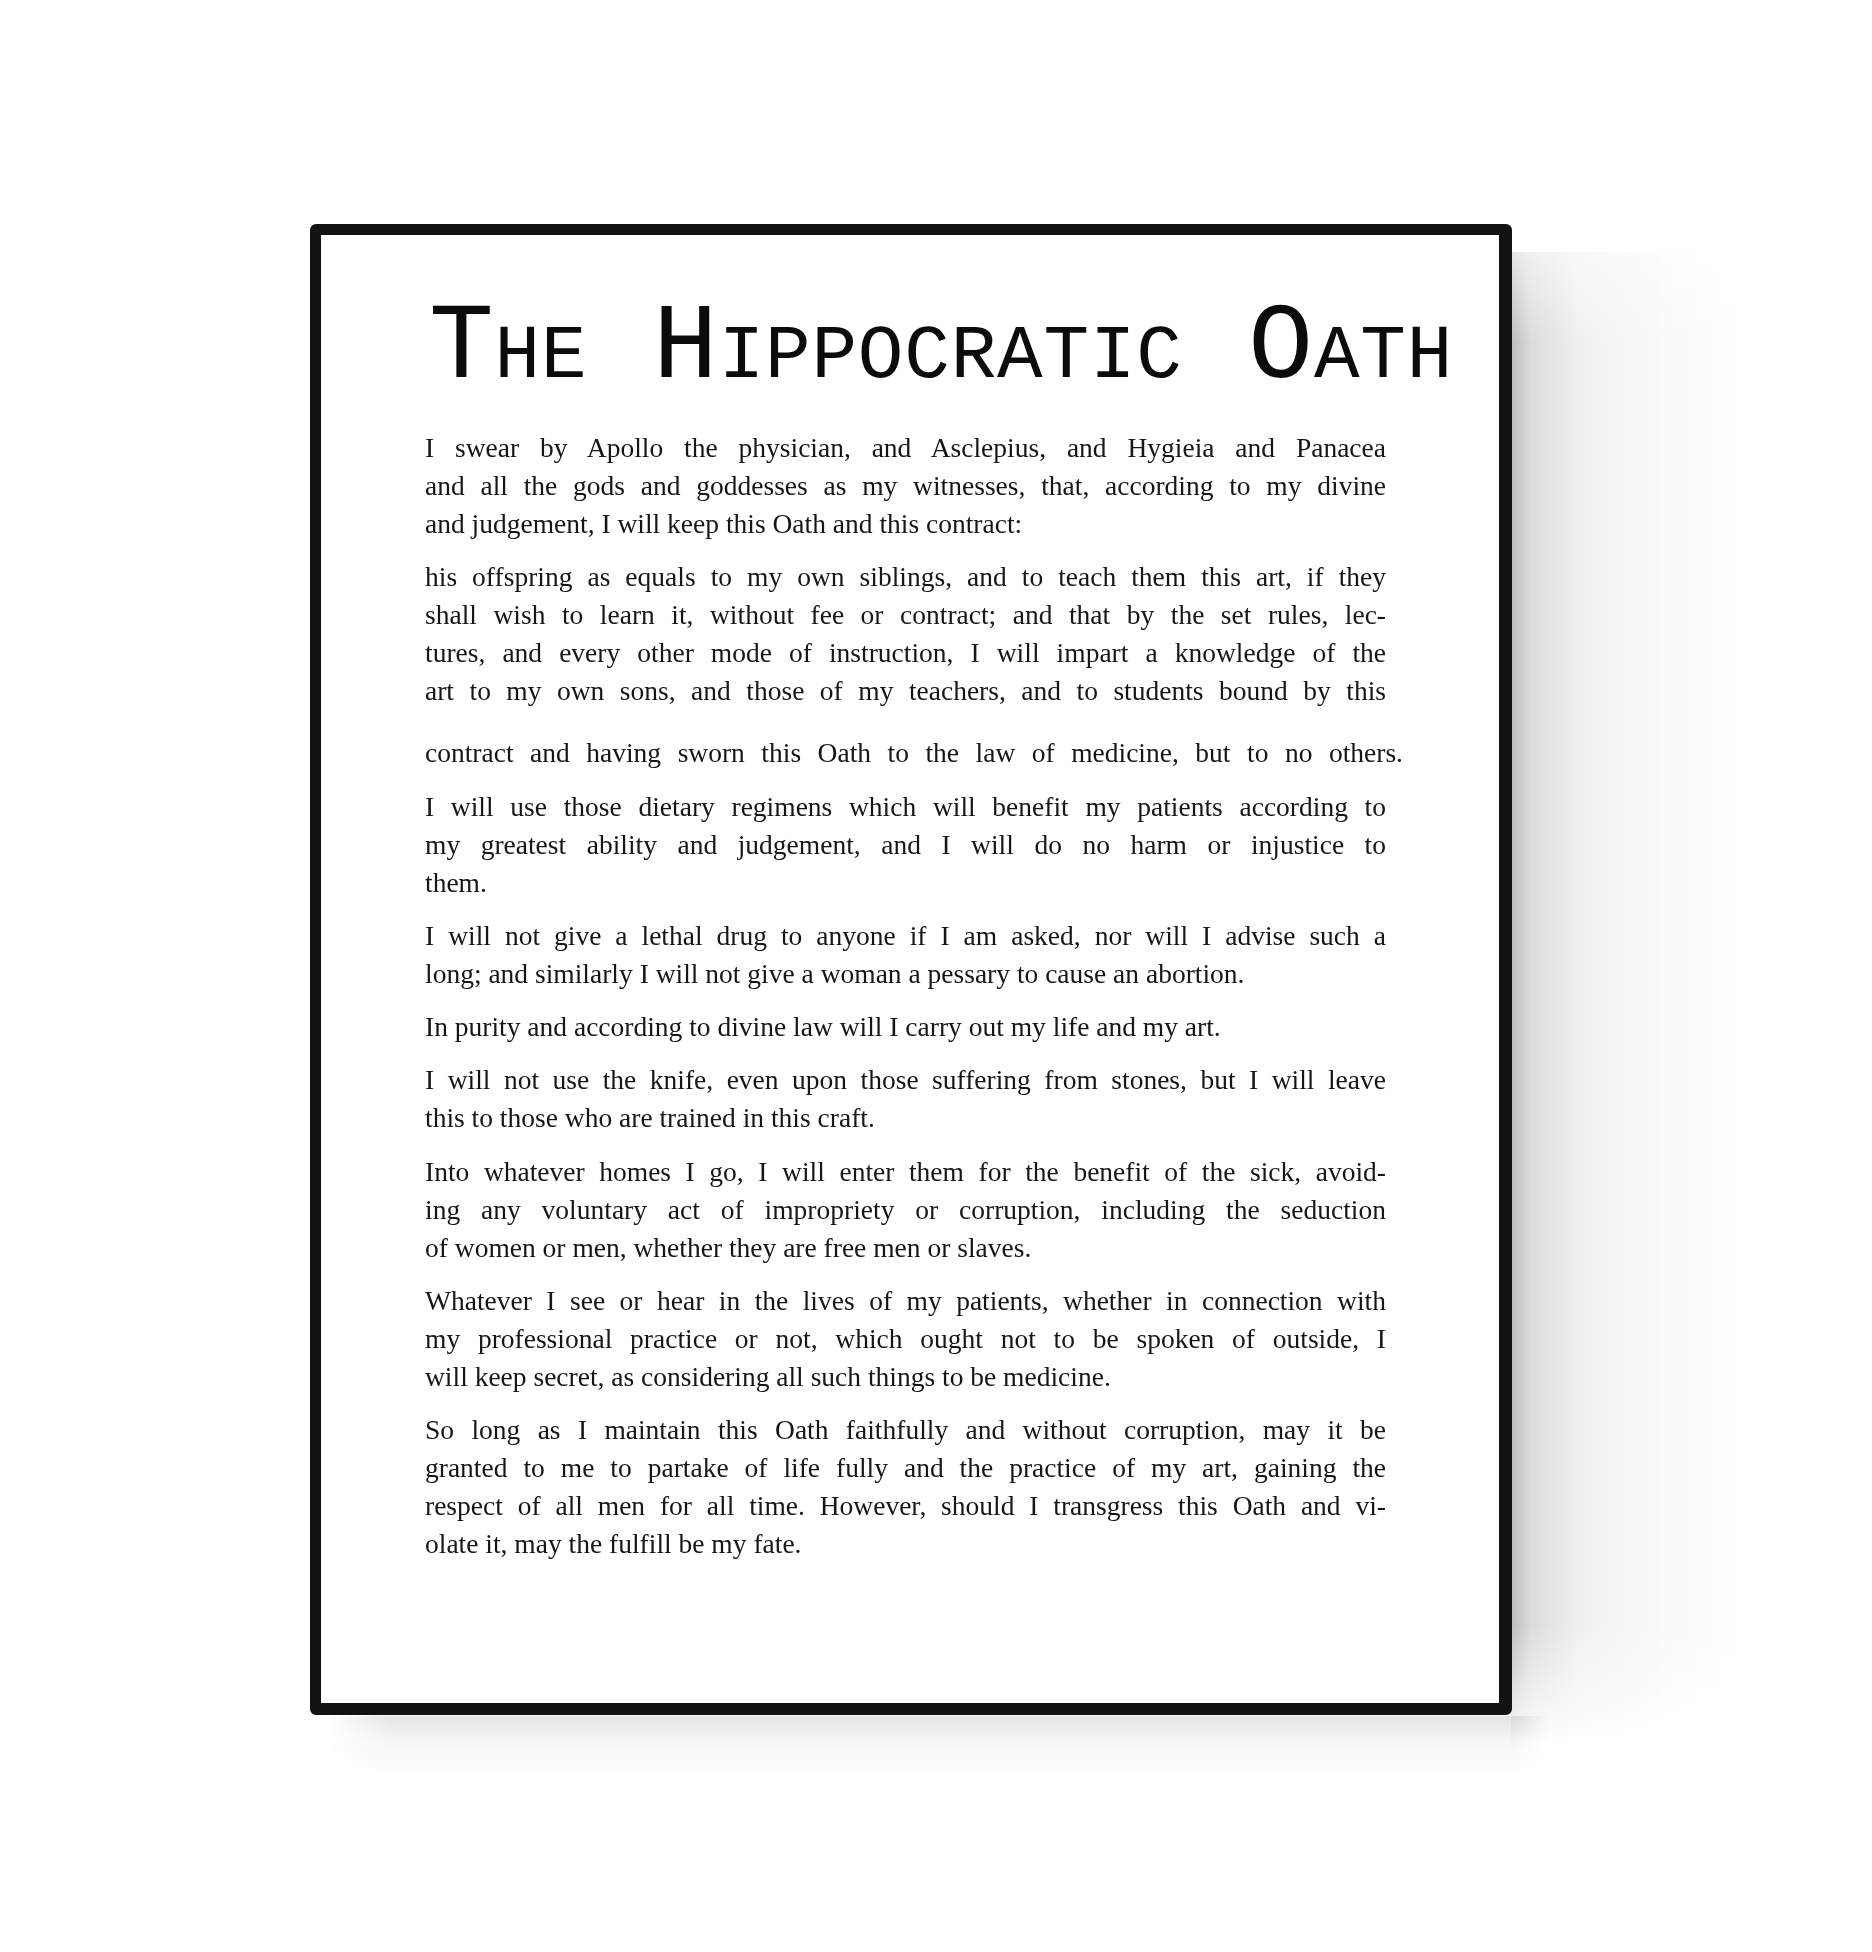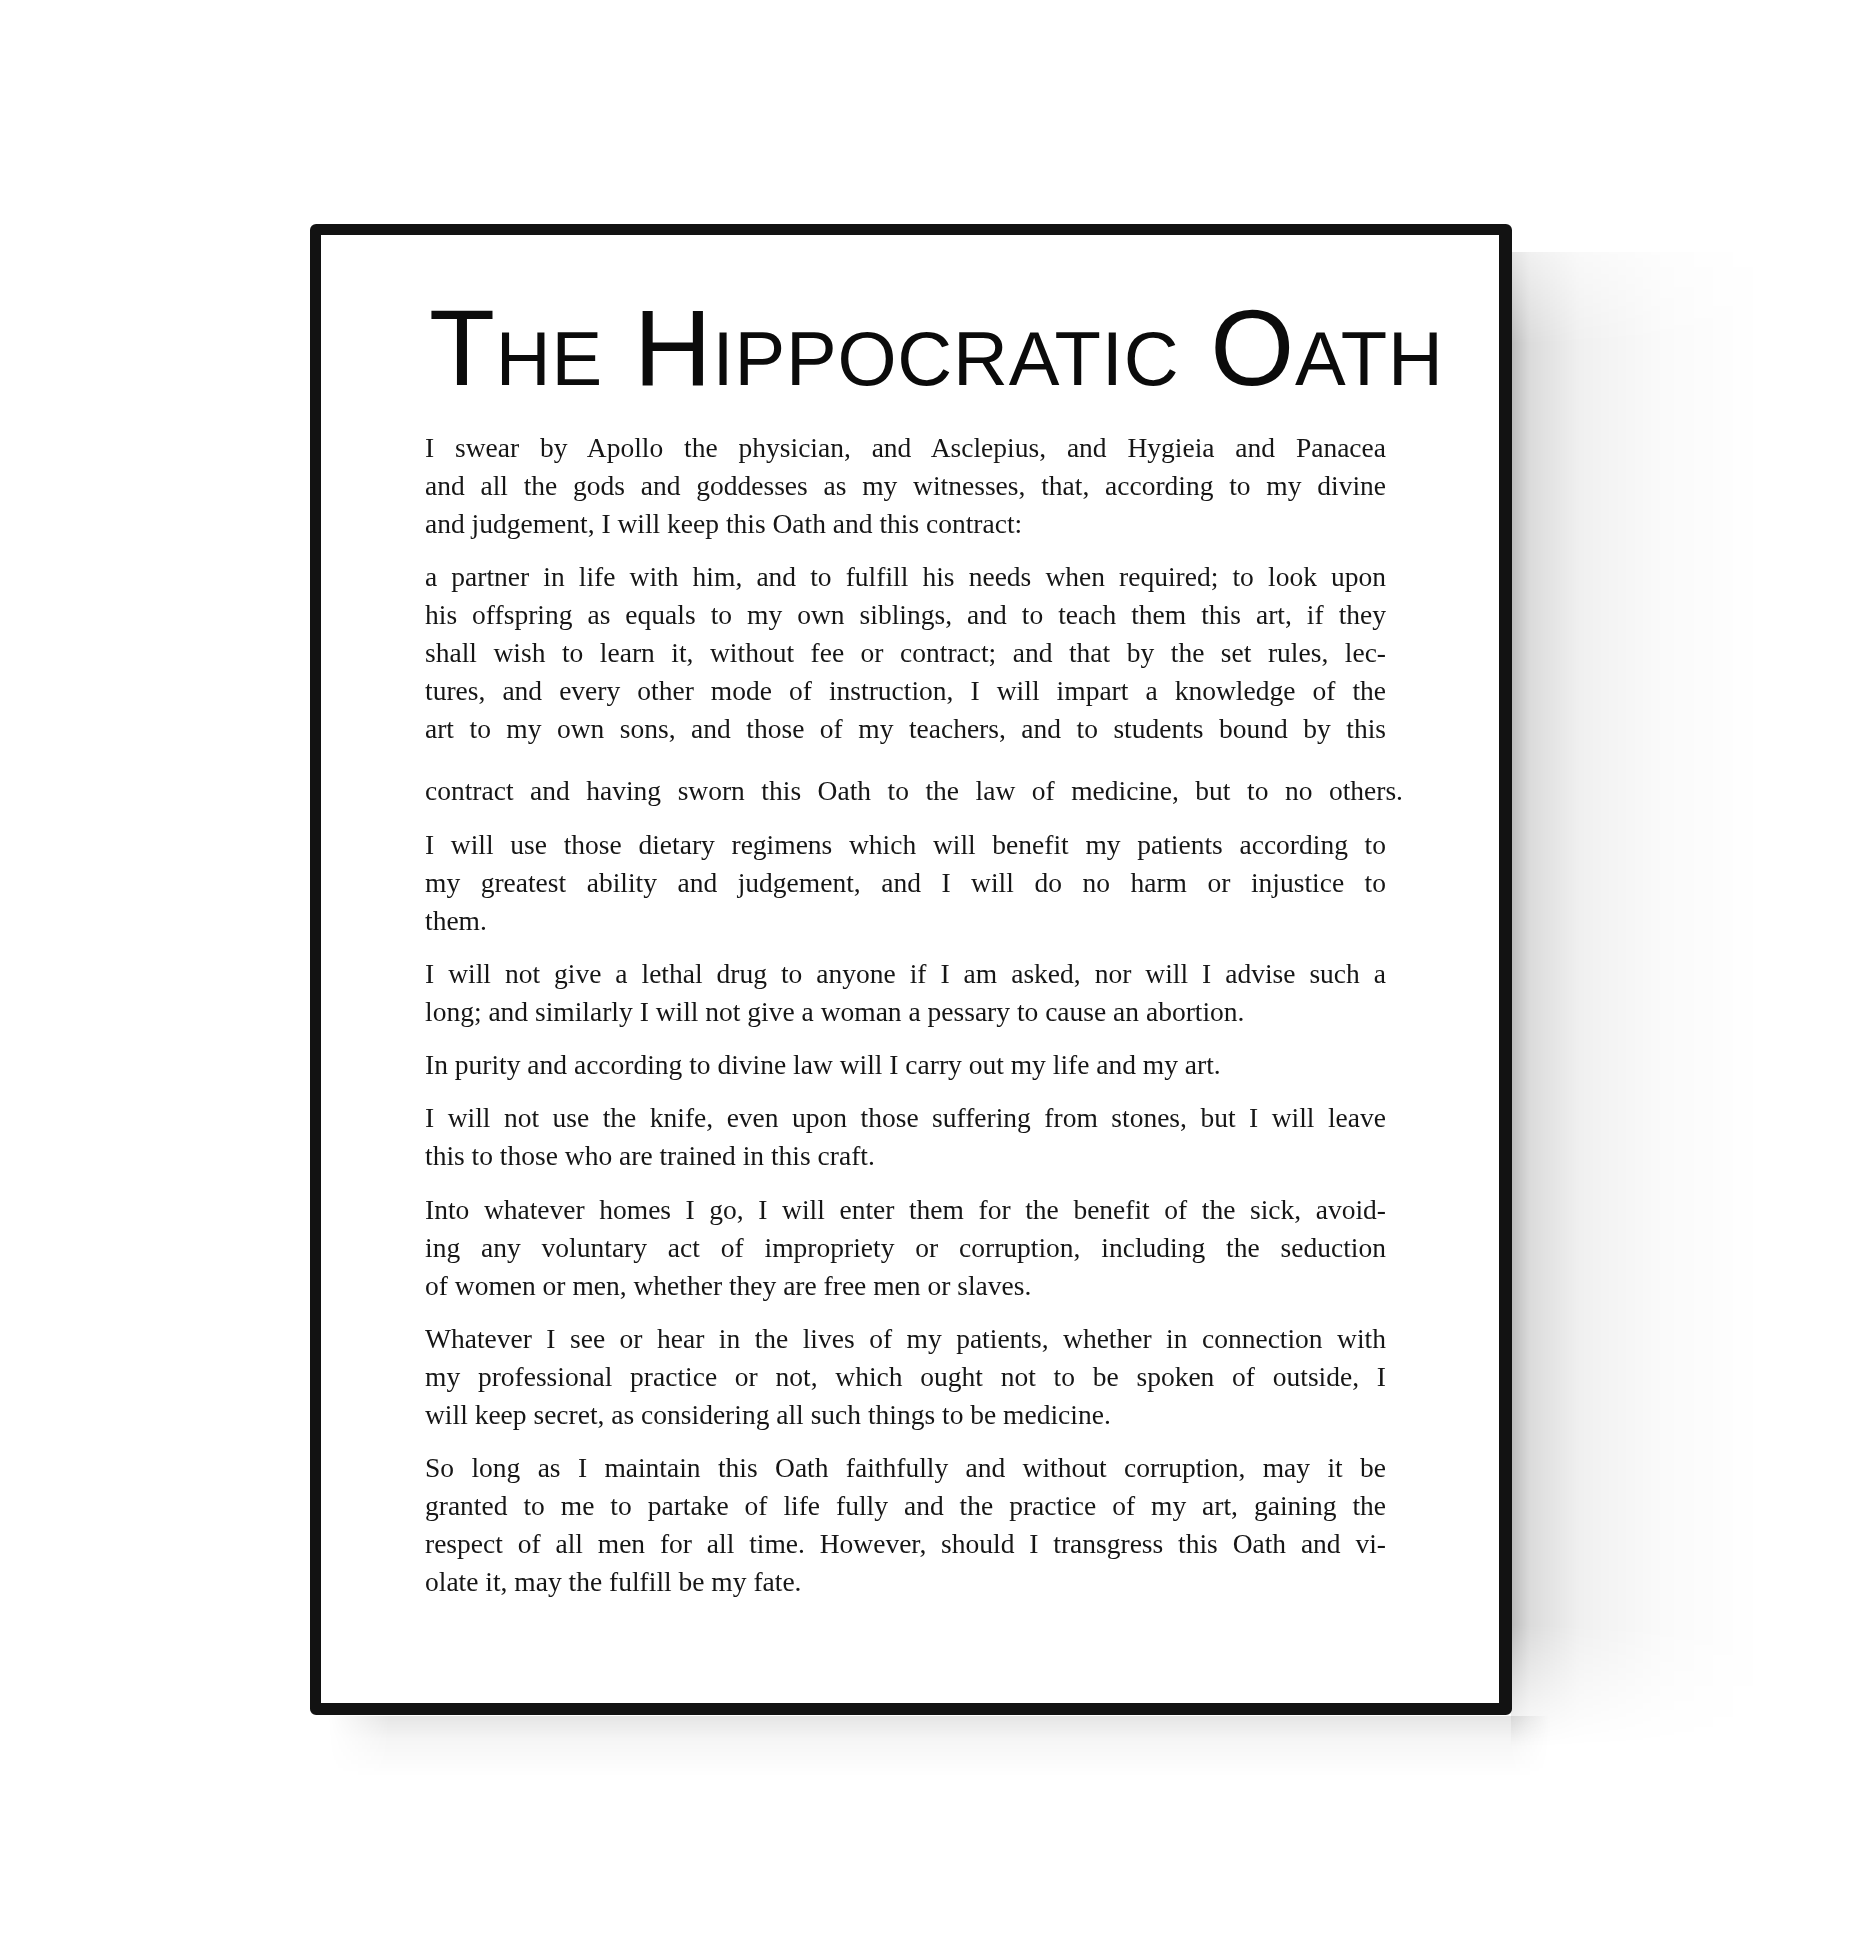--- a/index.html
+++ b/index.html
@@ -25,21 +25,21 @@
     position: absolute; left: 310px; top: 224px;
     width: 1202px; height: 1491px; box-sizing: border-box;
     border-style: solid; border-color: #121212;
     border-width: 11.4px 13px 12.2px 11.4px;
     border-radius: 6.1px;
     background: #ffffff;
   }
   .title {
     position: absolute; left: 429px; top: 287px; width: 964px;
     margin: 0; text-align: left; white-space: nowrap;
-    font-family: Liberation Sans, sans-serif;
+    font-family: Liberation Mono, monospace;
     font-weight: normal; font-size: 108px; line-height: 122px;
     font-variant: small-caps; letter-spacing: 0.8px; color: #0b0b0b;
   }
   .body-text {
     position: absolute; left: 425px; top: 429px; width: 961px;
     font-size: 27.5px; line-height: 38px; color: #161616;
   }
   .para { margin: 0 0 15.3px 0; }
   .line {
     display: block; white-space: nowrap; height: 38px;
@@ -58,21 +58,20 @@
 
 <h1 class="title">The Hippocratic Oath</h1>
 
 <div class="body-text">
   <div class="para">
     <span class="line">I swear by Apollo the physician, and Asclepius, and Hygieia and Panacea</span>
     <span class="line">and all the gods and goddesses as my witnesses, that, according to my divine</span>
     <span class="line last">and judgement, I will keep this Oath and this contract:</span>
   </div>
   <div class="para">
-    <span class="line">a partner in life with him, and to fulfill his needs when required; to look upon</span>
     <span class="line">his offspring as equals to my own siblings, and to teach them this art, if they</span>
     <span class="line">shall wish to learn it, without fee or contract; and that by the set rules, lec-</span>
     <span class="line">tures, and every other mode of instruction, I will impart a knowledge of the</span>
     <span class="line">art to my own sons, and those of my teachers, and to students bound by this</span>
     <span class="line overhang">contract and having sworn this Oath to the law of medicine, but to no others.</span>
   </div>
   <div class="para">
     <span class="line">I will use those dietary regimens which will benefit my patients according to</span>
     <span class="line">my greatest ability and judgement, and I will do no harm or injustice to</span>
     <span class="line last">them.</span>

